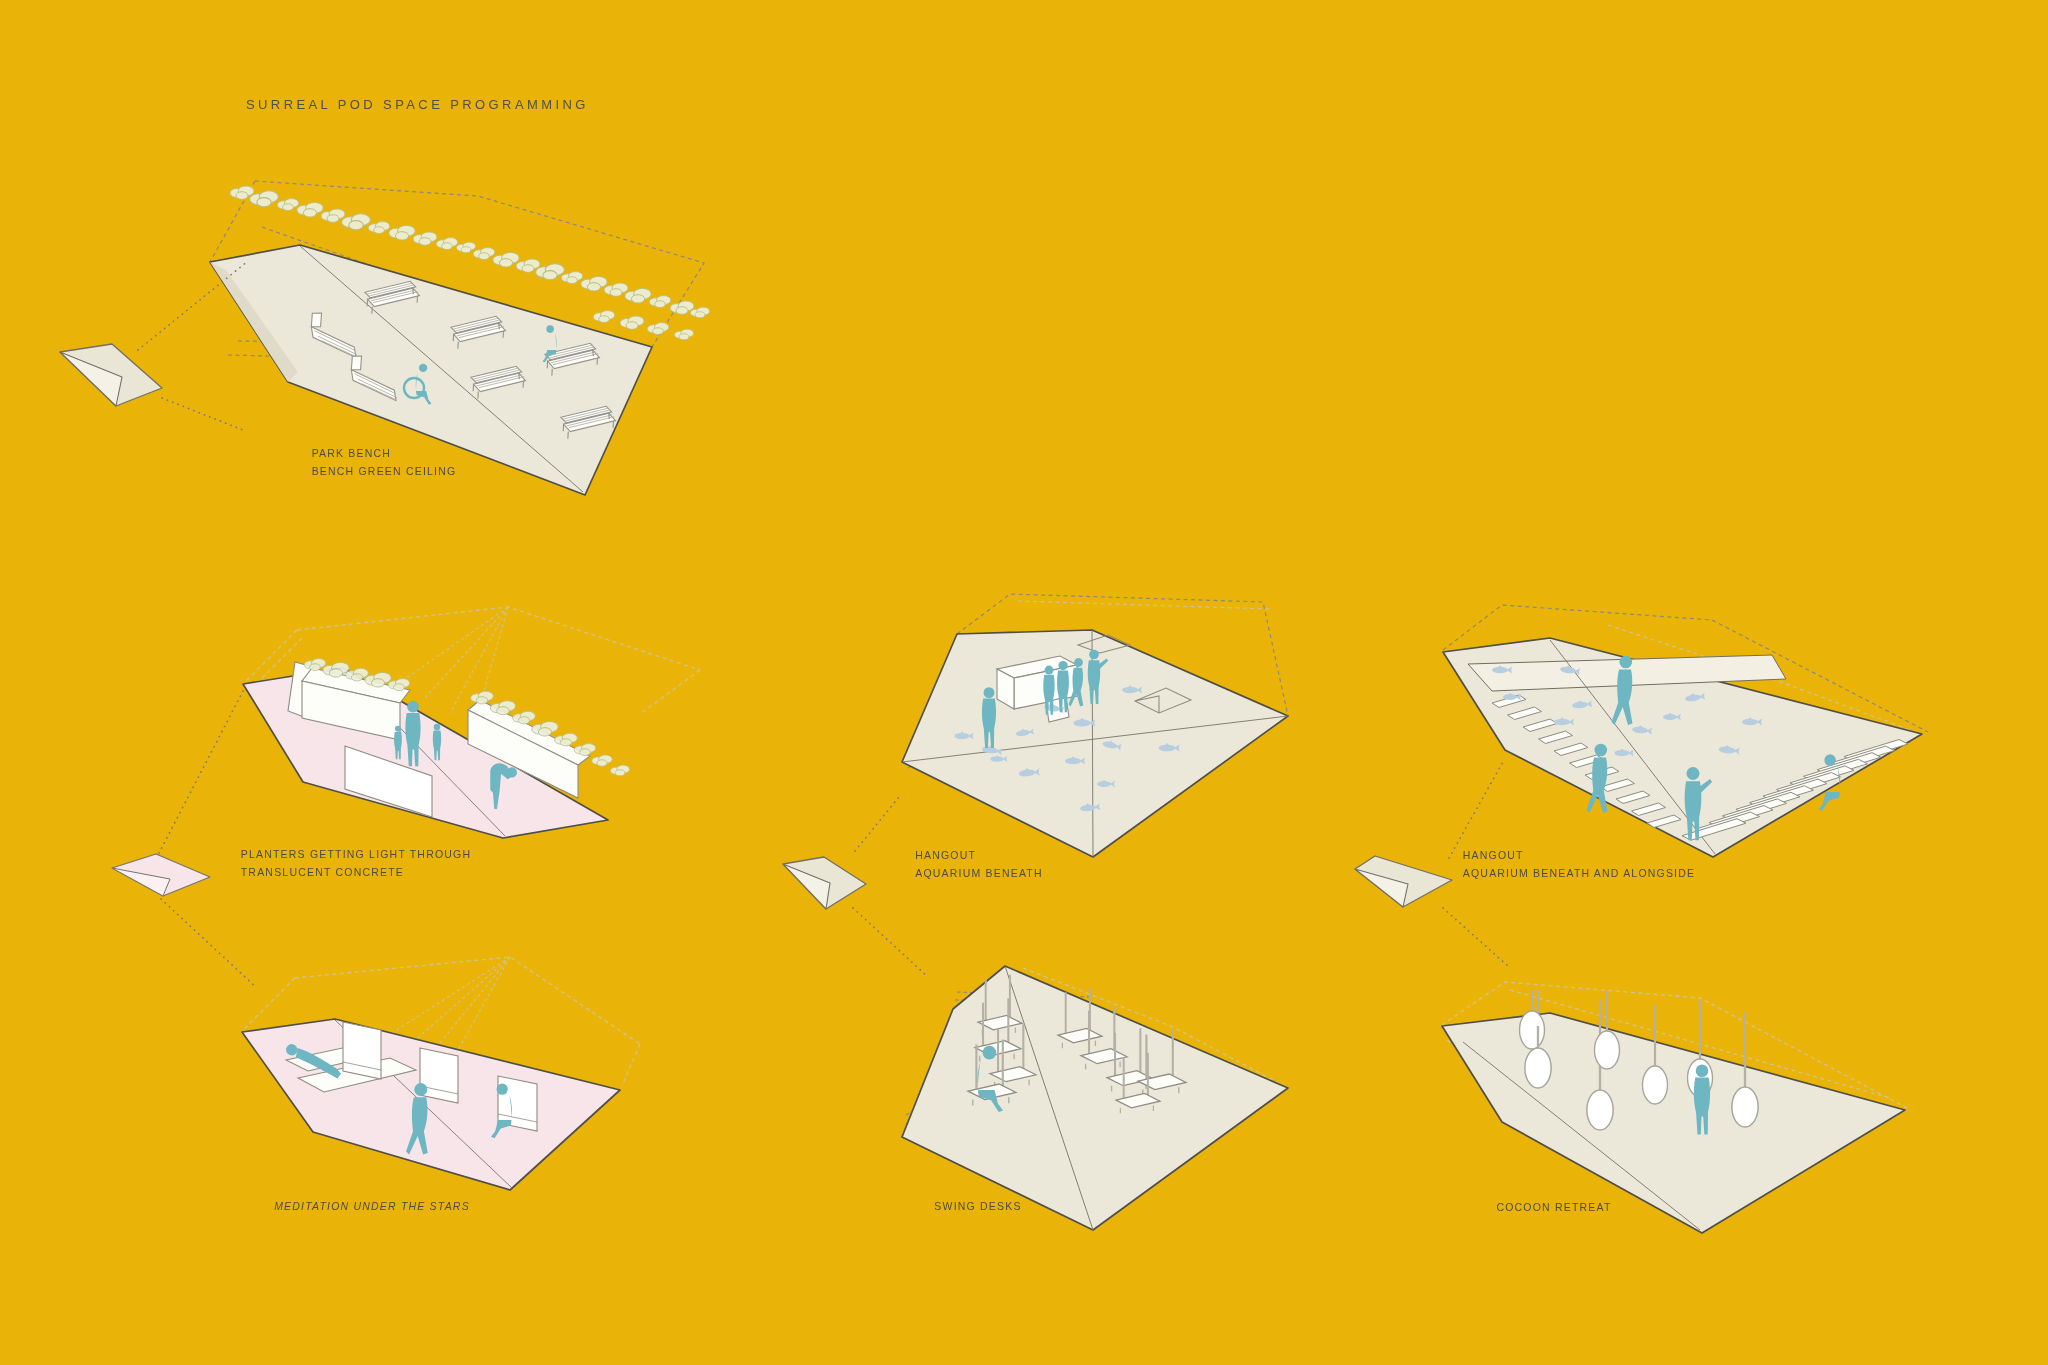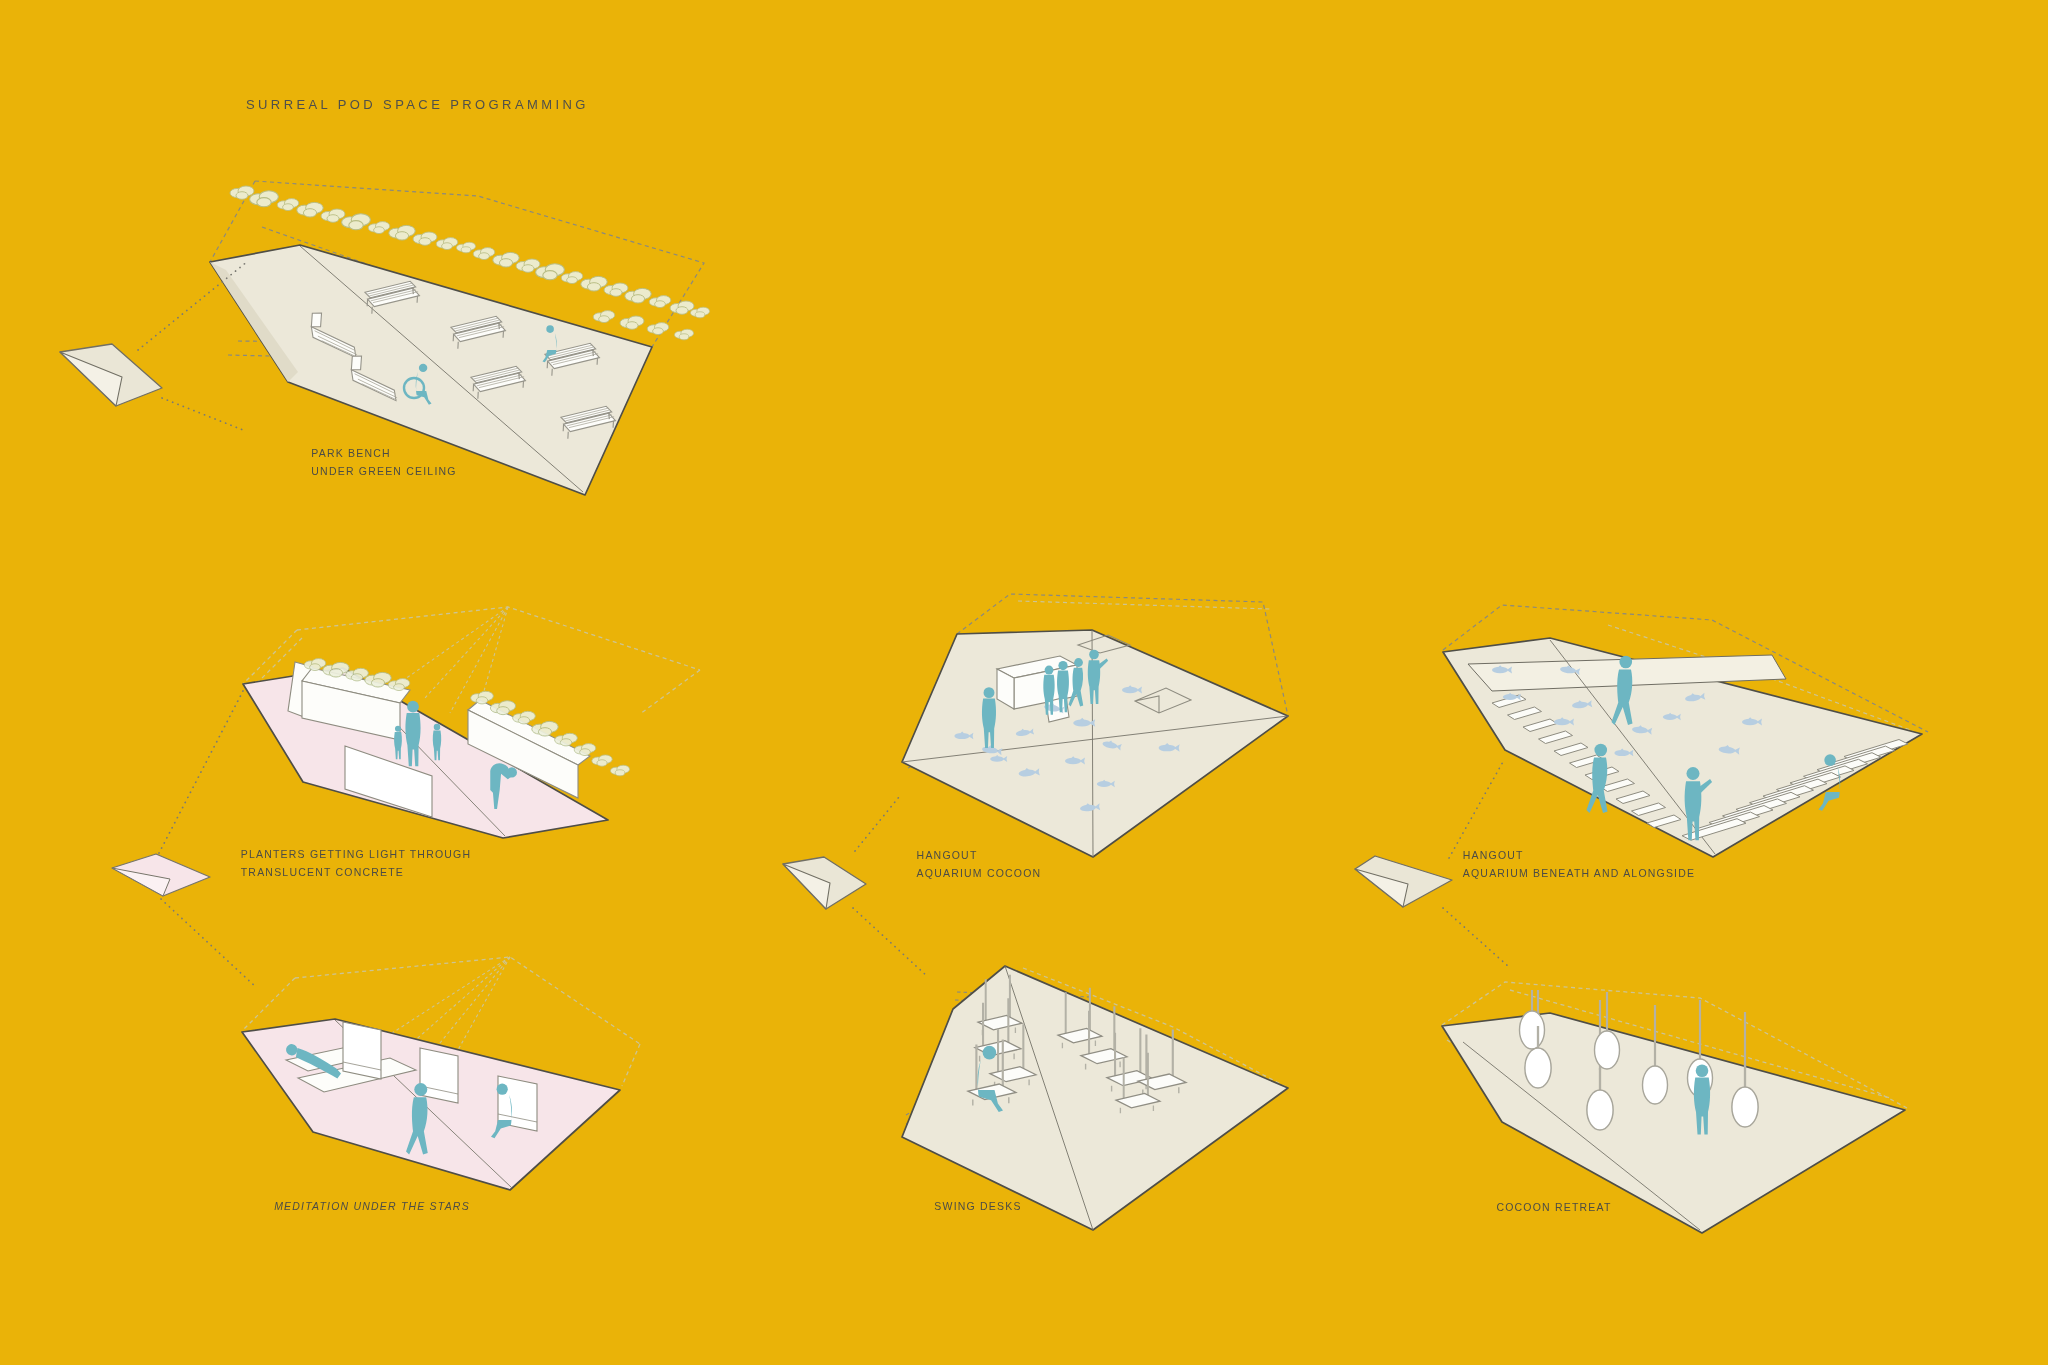--- a/index.html
+++ b/index.html
@@ -401,35 +401,35 @@
       <use href="#cocoon" transform="translate(1745,1107) scale(1.05)"></use>
     </g>
     <use href="#p-std" transform="translate(1702,1115) scale(1.5)"></use>
   </g>
 </svg>
 
 <div class="title" style="left:246px;top:97px;">SURREAL POD SPACE PROGRAMMING</div>
 
 <div class="dlabel" style="left:384px;top:444px;">
   <div>PARK BENCH</div>
-  <div>UNDER GREEN CEILING</div>
+  <div>BENCH GREEN CEILING</div>
 </div>
 
 <div class="dlabel" style="left:356px;top:845px;">
   <div>PLANTERS GETTING LIGHT THROUGH</div>
   <div>TRANSLUCENT CONCRETE</div>
 </div>
 
 <div class="dlabel" style="left:372px;top:1197px;font-style:italic;">
   <div>MEDITATION UNDER THE STARS</div>
 </div>
 
 <div class="dlabel" style="left:979px;top:846px;">
   <div>HANGOUT</div>
-  <div>AQUARIUM COCOON</div>
+  <div>AQUARIUM BENEATH</div>
 </div>
 
 <div class="dlabel" style="left:978px;top:1197px;">
   <div>SWING DESKS</div>
 </div>
 
 <div class="dlabel" style="left:1579px;top:846px;">
   <div>HANGOUT</div>
   <div>AQUARIUM BENEATH AND ALONGSIDE</div>
 </div>

